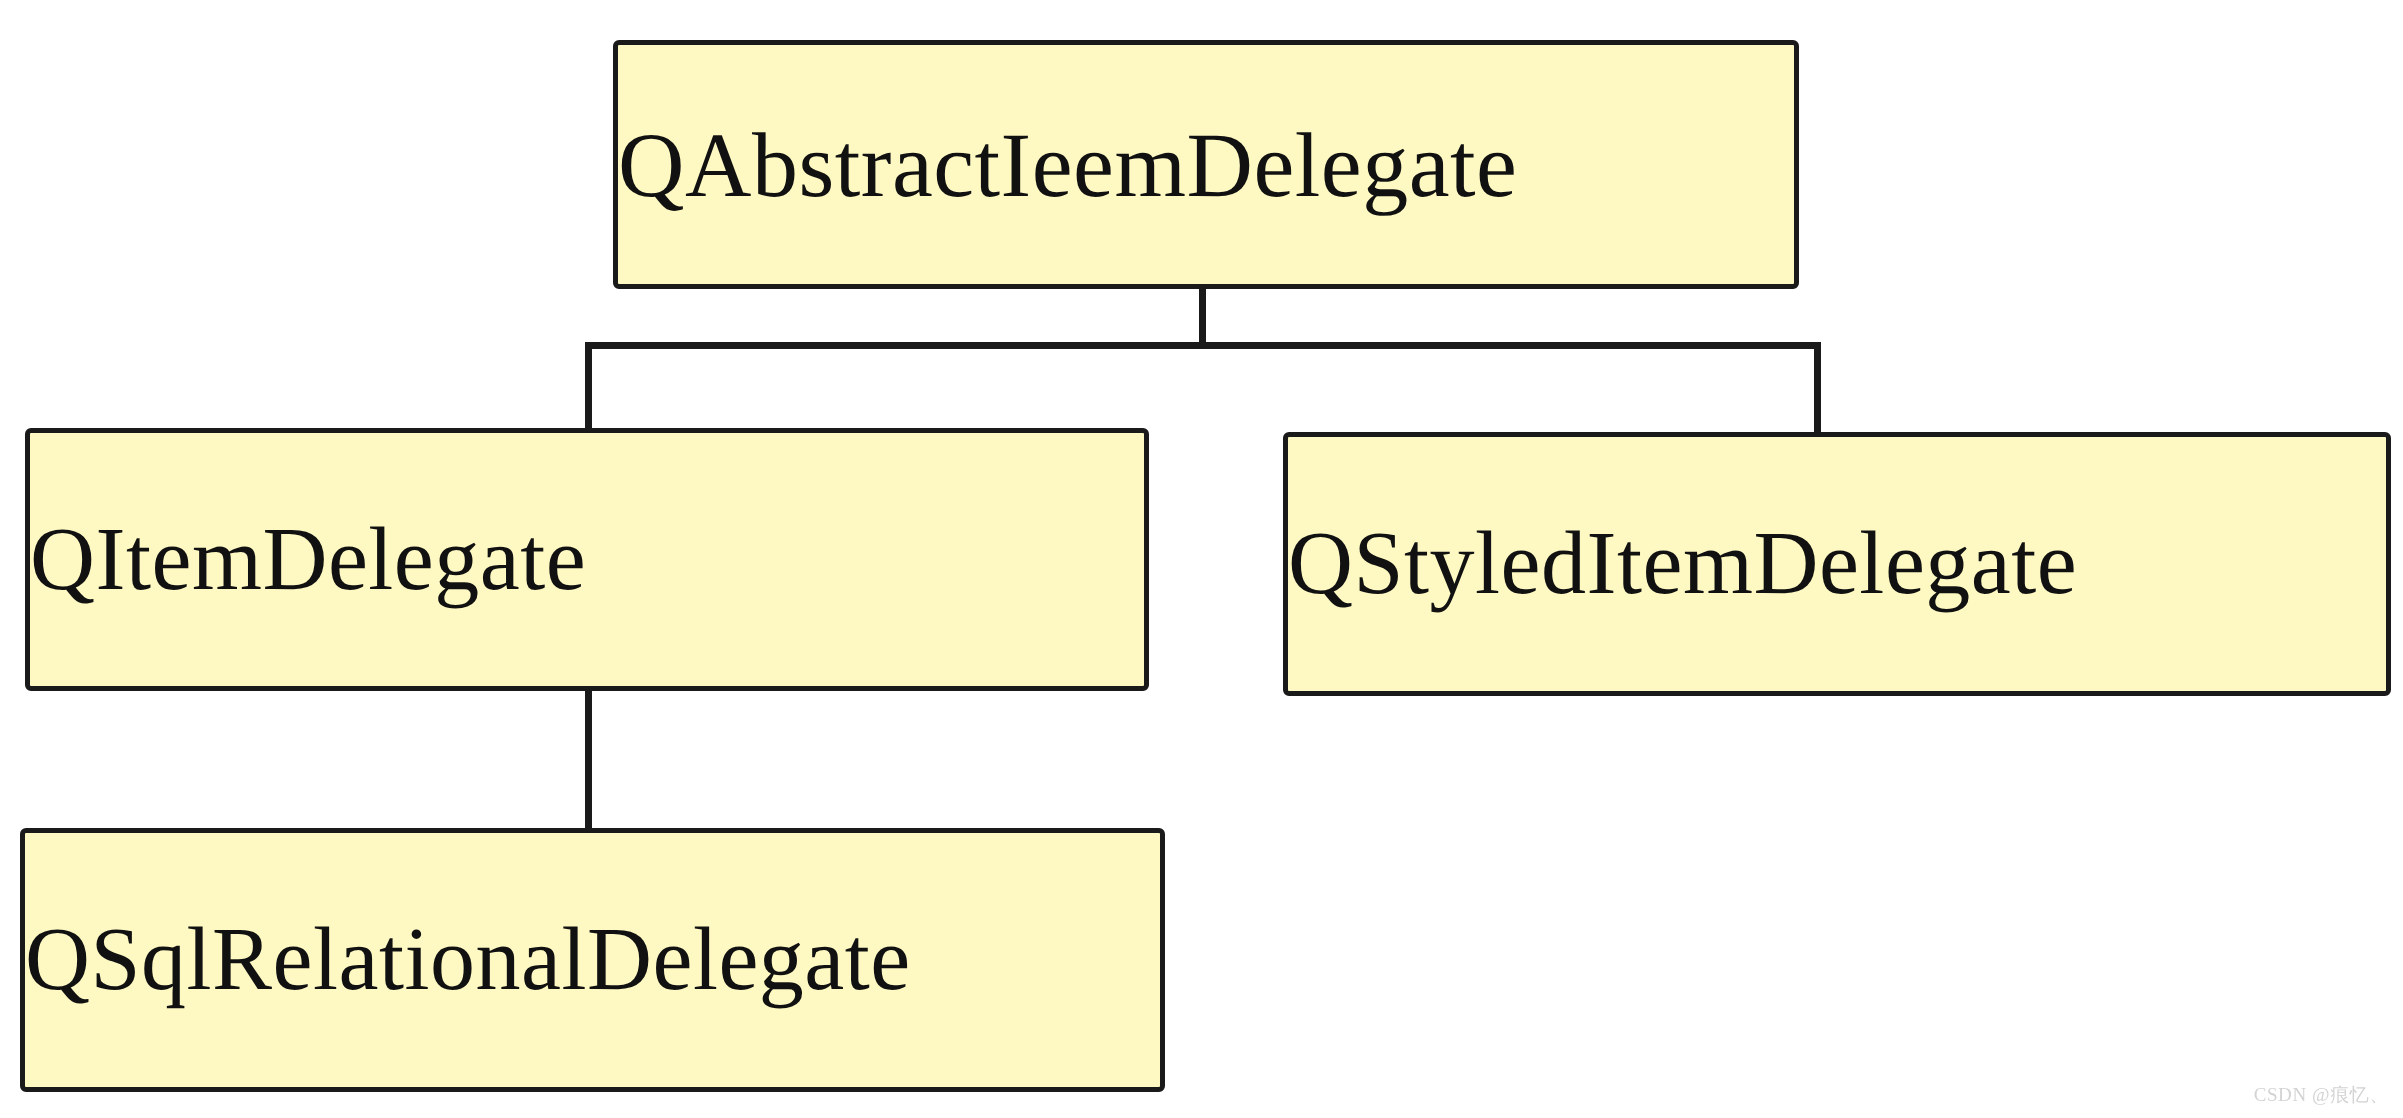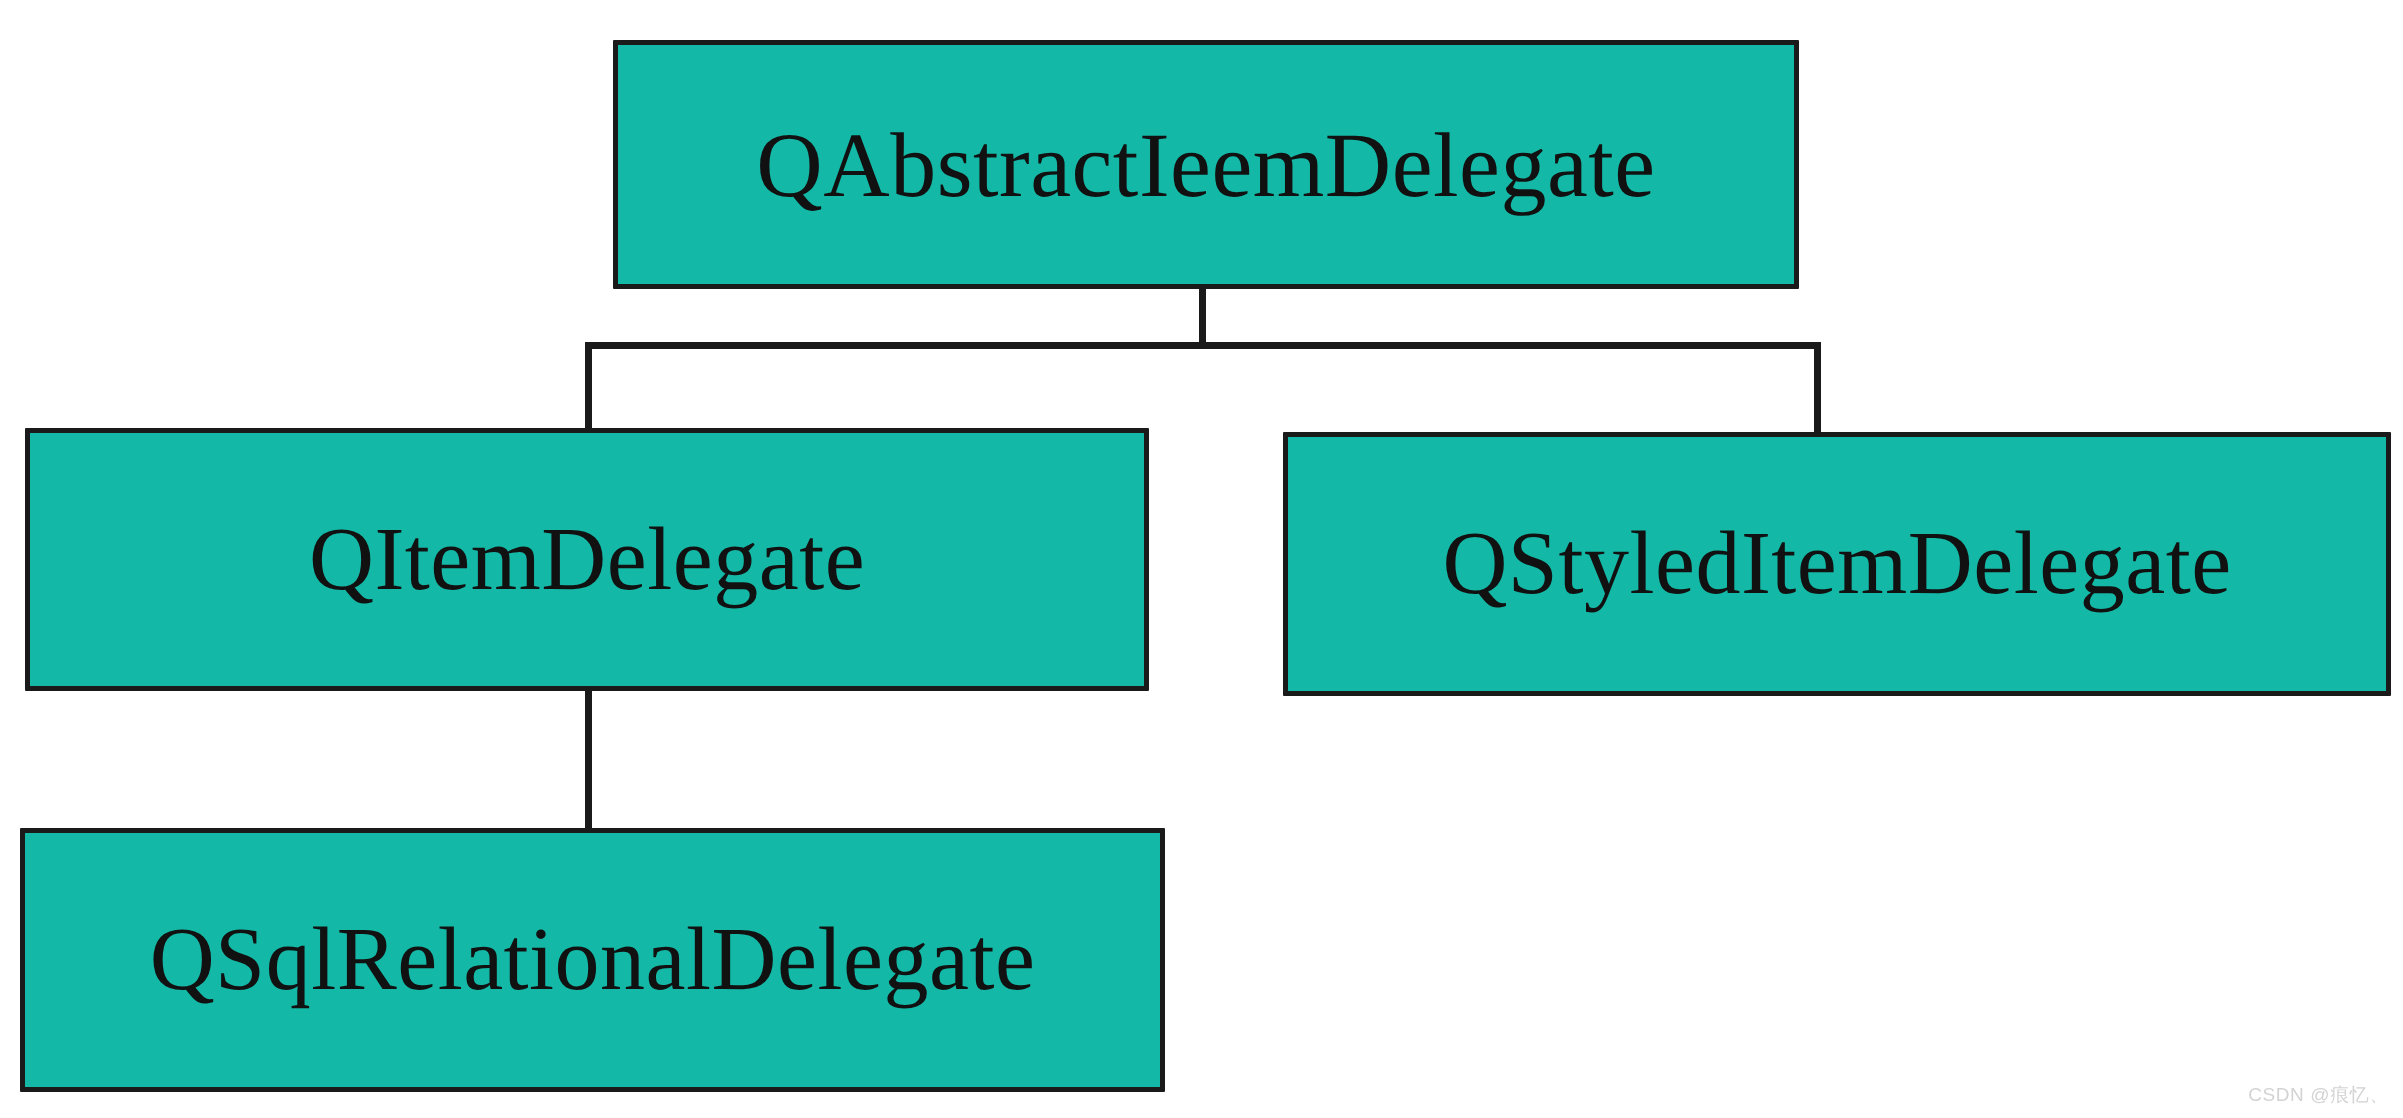--- a/index.html
+++ b/index.html
@@ -16,26 +16,26 @@
     width: 2403px;
     height: 1118px;
     background: #ffffff;
     overflow: hidden;
   }
 
   
   .node {
     position: absolute;
     box-sizing: border-box;
-    background: #14b8a6;
+    background: #fef9c3;
     border: 5px solid #1a1a1a;
-    border-radius: 1px;
+    border-radius: 6px;
     display: flex;
     align-items: center;
-    justify-content: center;
+    justify-content: flex-start;
     z-index: 3;
   }
 
   .node-label {
     font-family: "Liberation Serif", "DejaVu Serif", serif;
     color: #111111;
     font-weight: 400;
     letter-spacing: 0.5px;
     white-space: nowrap;
     line-height: 1;
@@ -113,21 +113,21 @@
     left: 585px;
     top: 688px;
     height: 144px;
   }
 
   
   #watermark {
     position: absolute;
     right: 14px;
     bottom: 10px;
-    font-family: Liberation Sans, sans-serif;
+    font-family: Liberation Serif, serif;
     font-size: 19px;
     color: #d3d3d3;
     letter-spacing: 0.6px;
     white-space: nowrap;
     z-index: 5;
     user-select: none;
   }
 </style>
 </head>
 <body>

